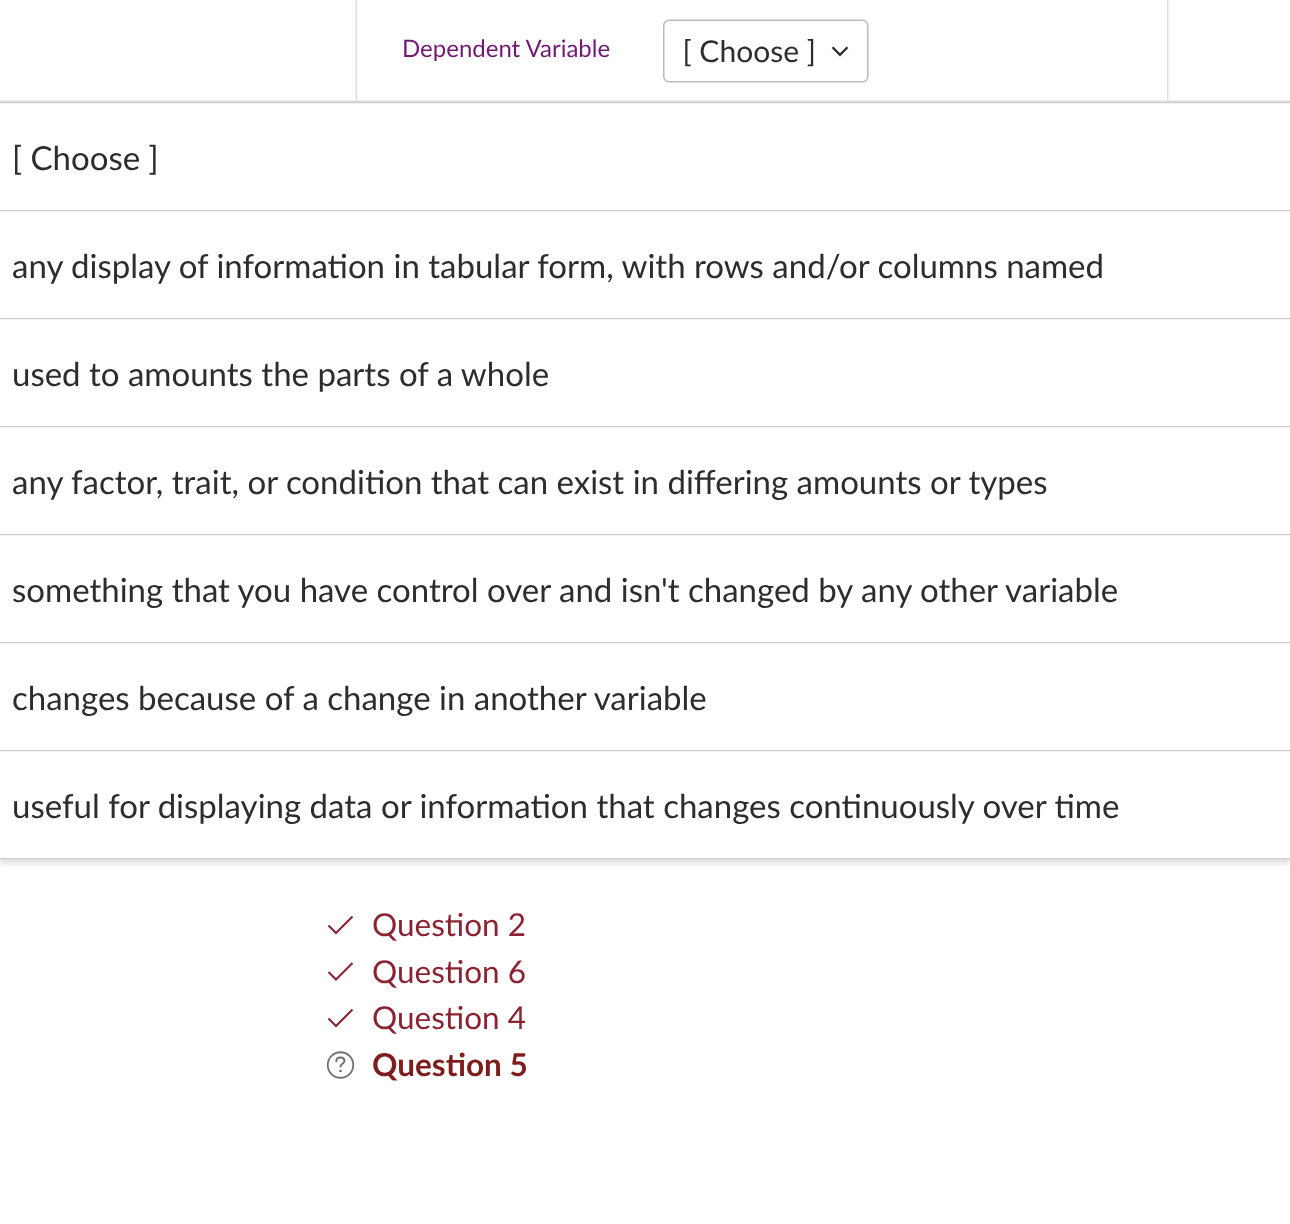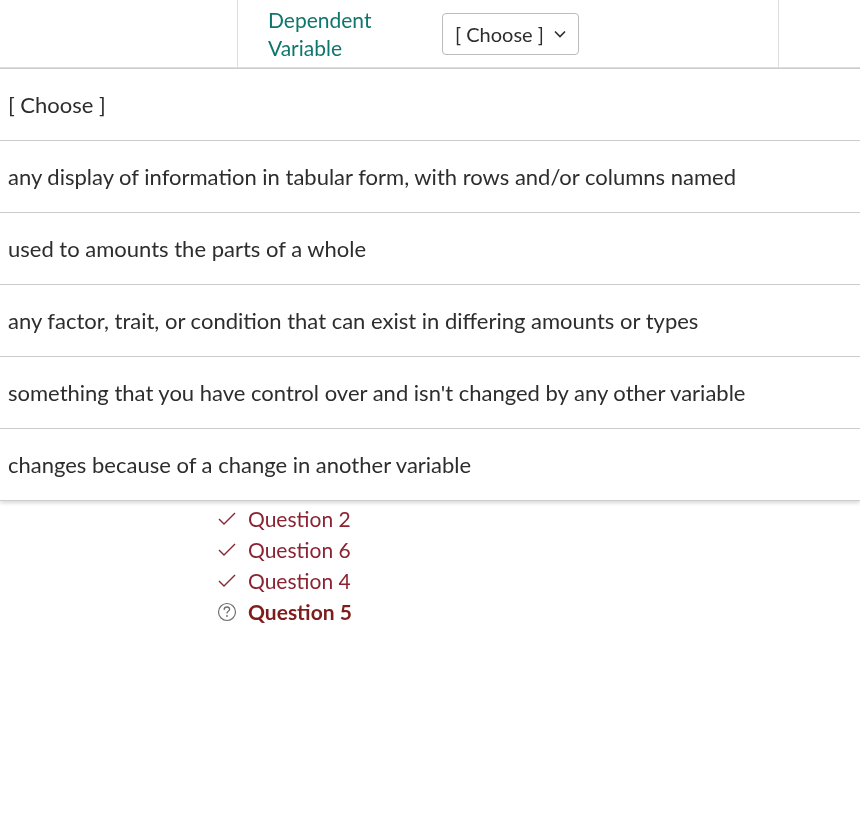--- a/index.html
+++ b/index.html
@@ -29,22 +29,22 @@
       align-items: center;
       padding: 10px 20px 10px 30px;
       height: 100%;
     }
     .top-row .col-right {
       width: 82px;
       height: 100%;
       border-left: 1px solid #ddd;
     }
     .prompt-label {
-      font-size: 21px;
-      color: #0f766e;
+      font-size: 16px;
+      color: #701a75;
       line-height: 1.3;
       width: 170px;
     }
     .select-box {
       border: 1px solid #bcbcbc;
       border-radius: 4px;
       padding: 8px 12px;
       display: inline-flex;
       align-items: center;
       gap: 10px;
@@ -70,21 +70,21 @@
       white-space: nowrap;
       overflow: hidden;
       cursor: pointer;
       background: #fff;
     }
     .dropdown-item:last-child {
       border-bottom: 1px solid #ccc;
       box-shadow: 0 3px 3px rgba(0,0,0,0.06);
     }
     .question-nav {
-      margin-top: 2px;
+      margin-top: 28px;
       padding-left: 216px;
     }
     .question-nav .q-row {
       display: flex;
       align-items: center;
       gap: 10px;
       padding: 3px 0;
       font-size: 21px;
     }
     .q-row .q-icon {
@@ -117,20 +117,21 @@
   <div class="col-right"></div>
 </div>
 
 <div class="dropdown-list">
   <div class="dropdown-item">[ Choose ]</div>
   <div class="dropdown-item">any display of information in tabular form, with rows and/or columns named</div>
   <div class="dropdown-item">used to amounts the parts of a whole</div>
   <div class="dropdown-item">any factor, trait, or condition that can exist in differing amounts or types</div>
   <div class="dropdown-item">something that you have control over and isn't changed by any other variable</div>
   <div class="dropdown-item">changes because of a change in another variable</div>
+  <div class="dropdown-item">useful for displaying data or information that changes continuously over time</div>
 </div>
 
 <div class="question-nav">
   <div class="q-row answered">
     <span class="q-icon">
       <svg width="18" height="14" viewBox="0 0 18 14">
           <path d="M1 7 L6 12 L17 1" fill="none" stroke="#8b2332" stroke-width="1.4"></path>
         </svg>
     </span>
     <span class="q-label">Question 2</span>

